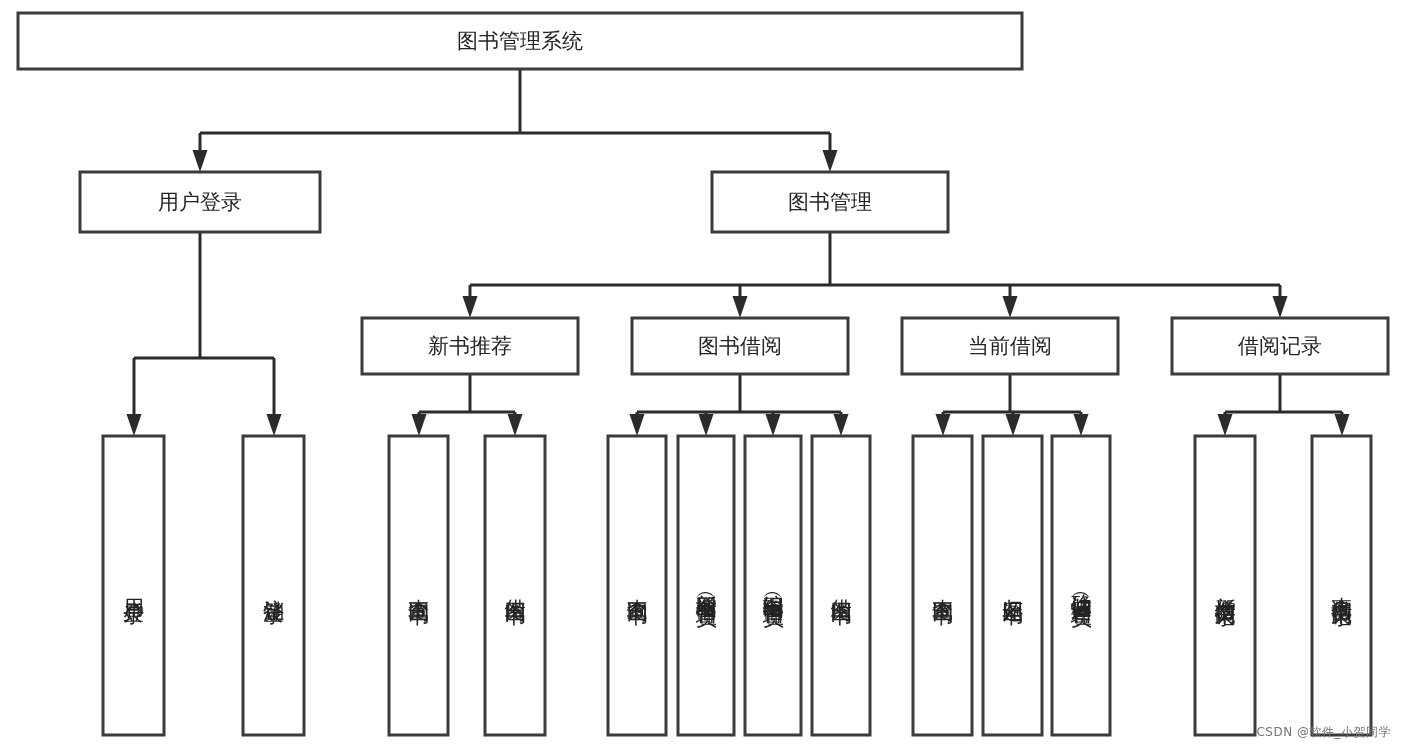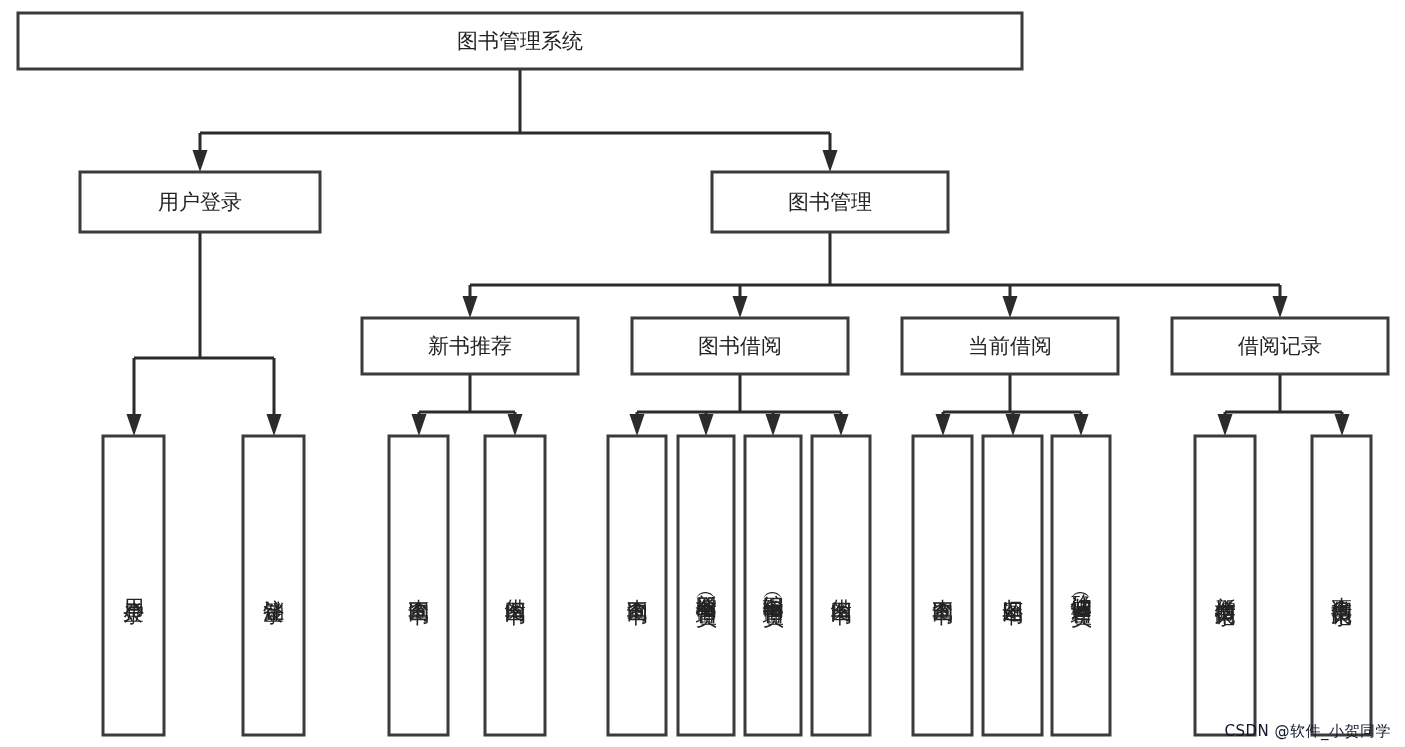--- a/index.html
+++ b/index.html
@@ -63,22 +63,22 @@
     justify-content: center;
     text-align: center;
     white-space: normal;
     pointer-events: none;
   }
   .watermark {
     position: absolute;
     right: 14px;
     bottom: 6px;
     font-family: "DejaVu Sans", "Liberation Sans", sans-serif;
-    font-size: 15px;
-    color: #0f172a;
+    font-size: 12px;
+    color: #737373;
     letter-spacing: 0.5px;
     white-space: nowrap;
   }
 </style>
 </head>
 <body>
 
 <div id="diagram-root">
   <svg id="tree-svg" viewBox="0 0 1405 747">
     <g id="edges-layer">

